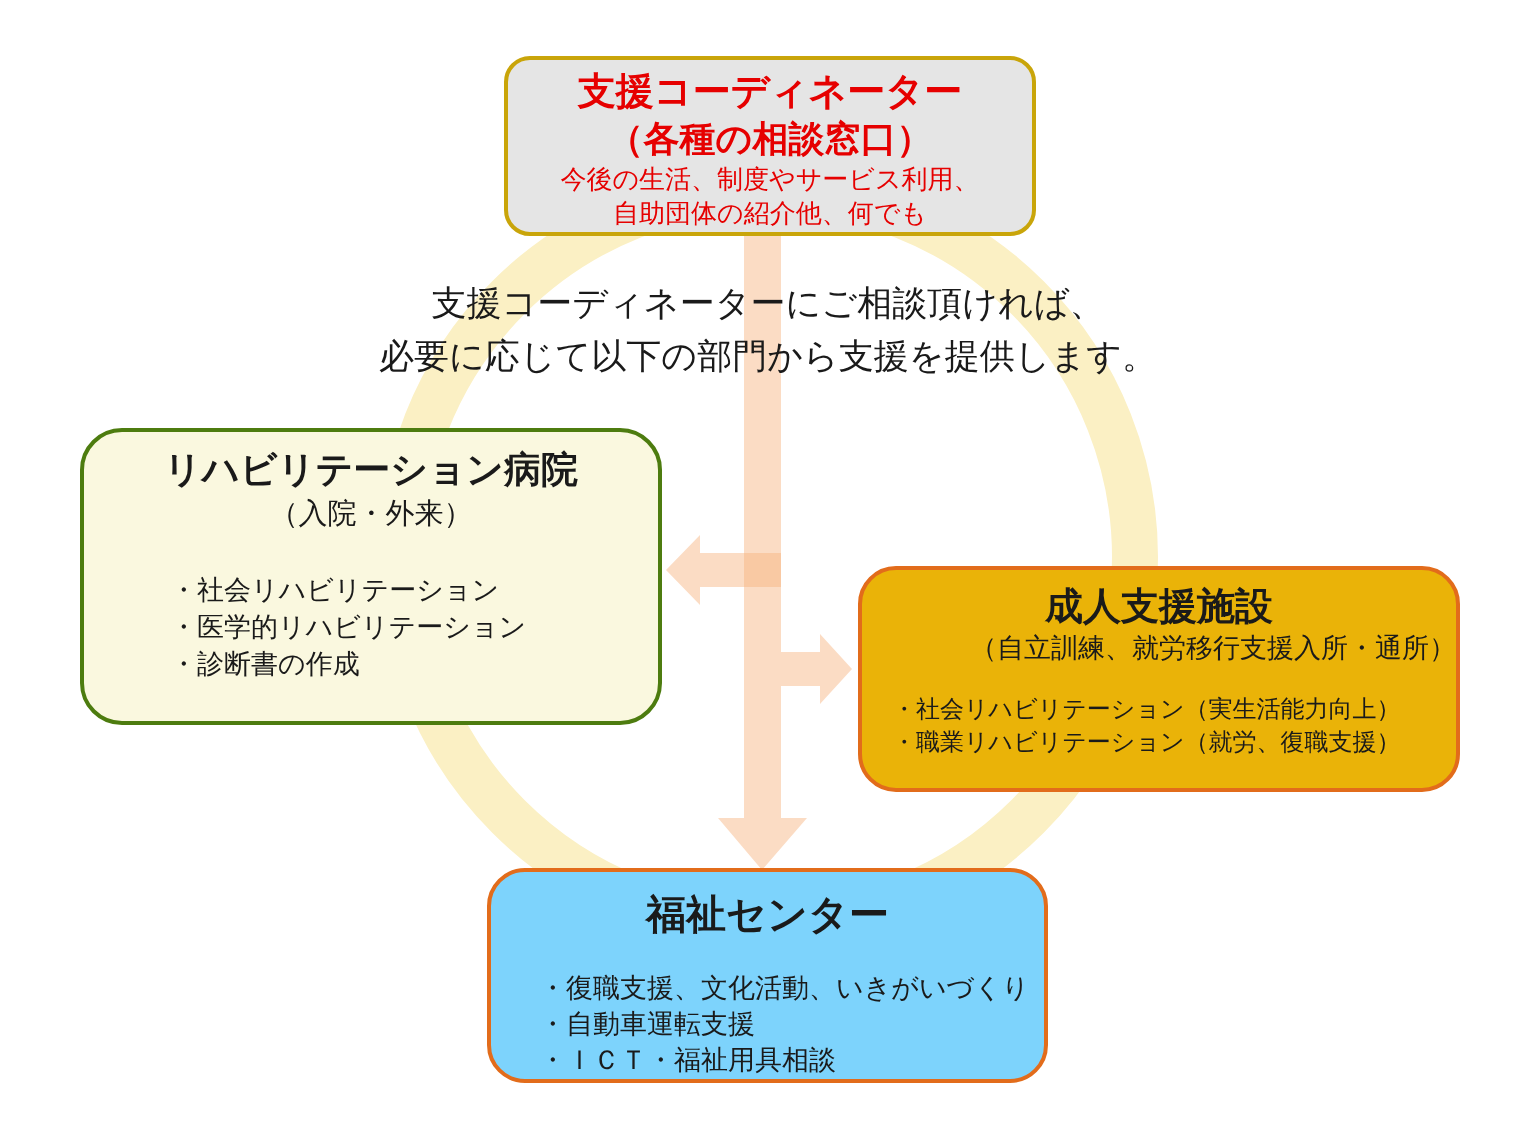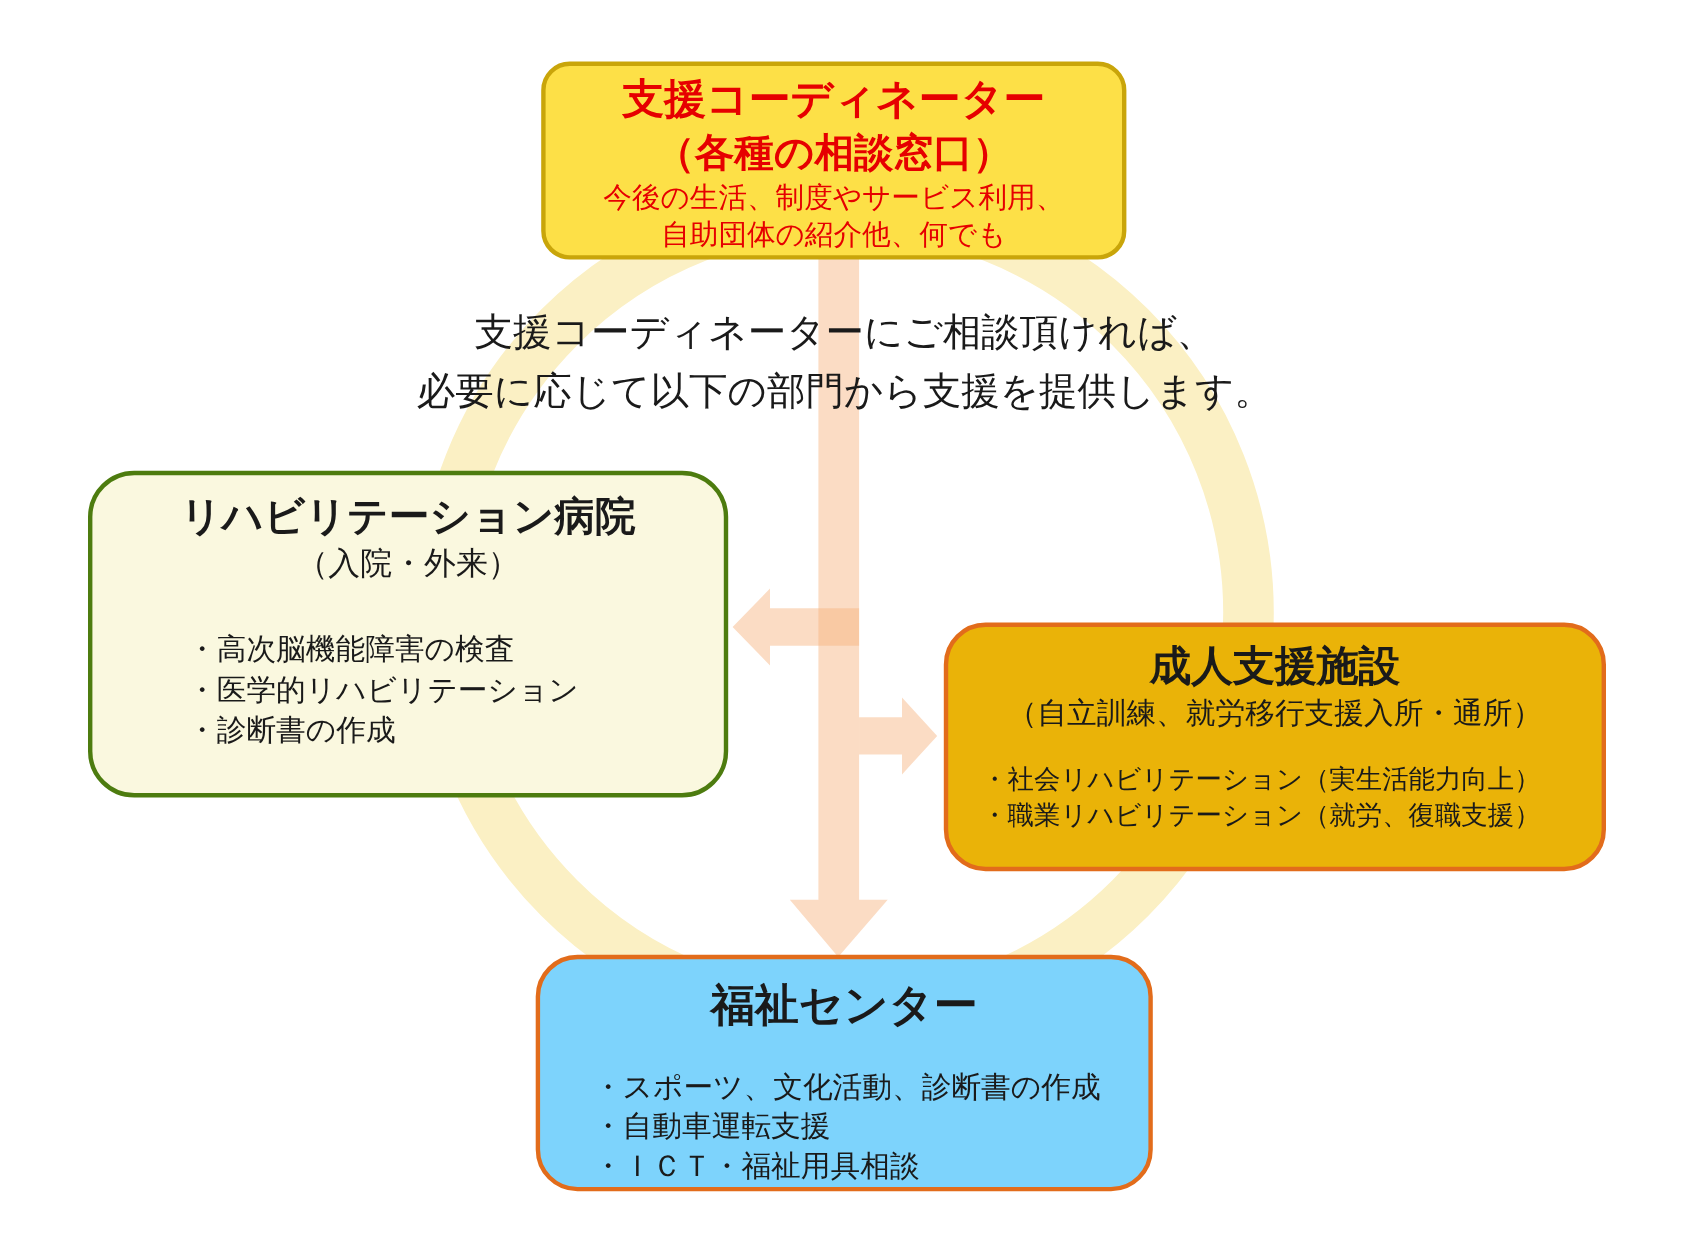--- a/index.html
+++ b/index.html
@@ -6,22 +6,22 @@
   #canvas{
     position:relative;width:1536px;height:1133px;background:#ffffff;overflow:hidden;
     font-family:"Liberation Sans","DejaVu Sans",sans-serif;color:#1a1a1a;
   }
   #bg-svg{position:absolute;left:0;top:0;width:1536px;height:1133px;}
   .box{position:absolute;box-sizing:border-box;text-align:center;}
   .nowrap{white-space:nowrap;}
 
   
   #top-box{
-    left:492px;top:56px;width:532px;height:180px;
-    background:#fde047;border:4px solid #c9a50a;border-radius:26px;
+    left:504px;top:56px;width:532px;height:180px;
+    background:#e5e5e5;border:4px solid #c9a50a;border-radius:26px;
     padding-top:6px;color:#e60000;
   }
   #top-box .t1{font-size:38px;font-weight:bold;line-height:50px;}
   #top-box .t2{font-size:36px;font-weight:bold;line-height:46px;}
   #top-box .d {font-size:26px;line-height:34px;}
 
   
   #intro{
     position:absolute;left:0;top:276px;width:1536px;text-align:center;
     font-size:35px;line-height:53px;color:#1a1a1a;
@@ -37,21 +37,21 @@
   #rehab-box .sub{font-size:29px;line-height:38px;}
   #rehab-box .bullets{margin-top:40px;text-align:left;padding-left:86px;font-size:27px;line-height:37px;}
 
   
   #adult-box{
     left:858px;top:566px;width:602px;height:226px;
     background:#eab308;border:4px solid #e26c1b;border-radius:38px;
     padding-top:12px;
   }
   #adult-box .title{font-size:38px;font-weight:bold;line-height:48px;}
-  #adult-box .sub{font-size:27px;line-height:36px;}
+  #adult-box .sub{font-size:27px;line-height:36px;text-align:right;}
   #adult-box .bullets{margin-top:26px;text-align:left;padding-left:30px;font-size:24px;line-height:33px;}
 
   
   #welfare-box{
     left:487px;top:868px;width:561px;height:215px;
     background:#7dd3fc;border:4px solid #e26c1b;border-radius:38px;
     padding-top:16px;
   }
   #welfare-box .title{font-size:40px;font-weight:bold;line-height:52px;}
   #welfare-box .bullets{margin-top:30px;text-align:left;padding-left:48px;font-size:27px;line-height:36px;}
@@ -77,37 +77,37 @@
 
   <div id="intro">
     <div class="nowrap">支援コーディネーターにご相談頂ければ、</div>
     <div class="nowrap">必要に応じて以下の部門から支援を提供します。</div>
   </div>
 
   <div id="rehab-box" class="box">
     <div class="title nowrap">リハビリテーション病院</div>
     <div class="sub nowrap">（入院・外来）</div>
     <div class="bullets">
-      <div class="nowrap">・高次脳機能障害の検査</div>
+      <div class="nowrap">・社会リハビリテーション</div>
       <div class="nowrap">・医学的リハビリテーション</div>
       <div class="nowrap">・診断書の作成</div>
     </div>
   </div>
 
   <div id="adult-box" class="box">
     <div class="title nowrap">成人支援施設</div>
     <div class="sub nowrap">（自立訓練、就労移行支援入所・通所）</div>
     <div class="bullets">
       <div class="nowrap">・社会リハビリテーション（実生活能力向上）</div>
       <div class="nowrap">・職業リハビリテーション（就労、復職支援）</div>
     </div>
   </div>
 
   <div id="welfare-box" class="box">
     <div class="title nowrap">福祉センター</div>
     <div class="bullets">
-      <div class="nowrap">・スポーツ、文化活動、診断書の作成</div>
+      <div class="nowrap">・復職支援、文化活動、いきがいづくり</div>
       <div class="nowrap">・自動車運転支援</div>
       <div class="nowrap">・ＩＣＴ・福祉用具相談</div>
     </div>
   </div>
 
 </div>
 
 </body></html>

